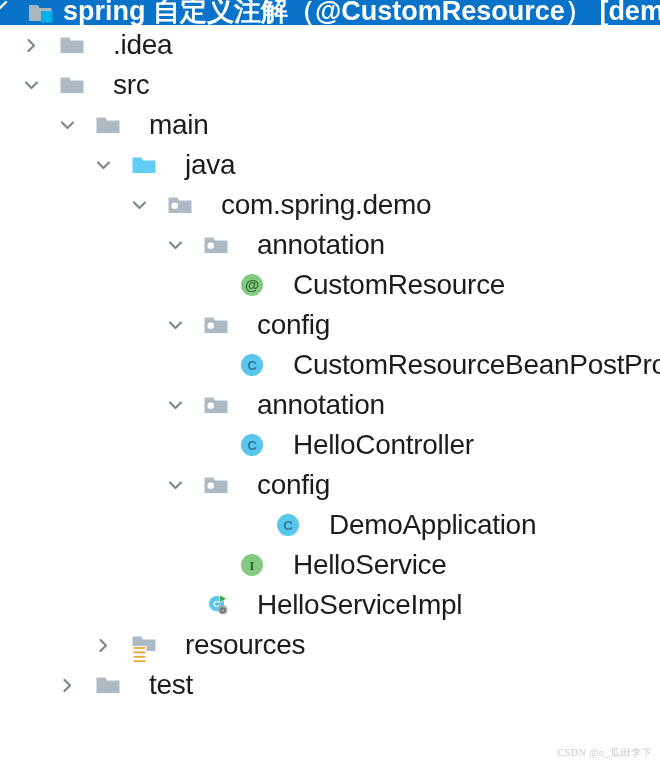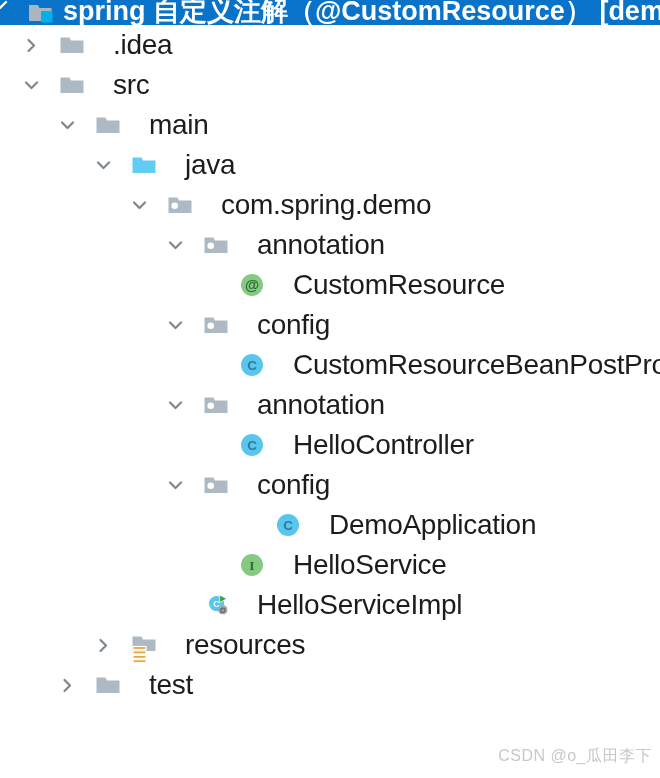--- a/index.html
+++ b/index.html
@@ -34,21 +34,21 @@
   }
   .header-row .icon{
     width:26px;height:22px;margin-left:28px;margin-bottom:1px;align-items:flex-end;
   }
   .header-row .label{
     color:#ffffff;font-weight:bold;font-size:27px;line-height:29px;
     margin-left:9px;margin-bottom:-1px;letter-spacing:0;
   }
   .watermark{
     position:absolute;top:746px;right:8px;
-    font-size:16px;color:#c8c8c8;letter-spacing:0.5px;
+    font-size:10px;color:#c8c8c8;letter-spacing:0.5px;font-family:Liberation Serif, serif;
   }
   svg{display:block;}
 </style>
 </head>
 <body>
 
 <div class="row header-row" style="--lvl: 0; --sel-bg: #0873c9;">
   <span class="proj-chev">
     <svg width="16" height="16" viewBox="0 0 16 16">
       <polyline points="2,5 8,11 14,5" fill="none" stroke="#ffffff" stroke-width="2.4" stroke-linecap="round" stroke-linejoin="round"></polyline>

